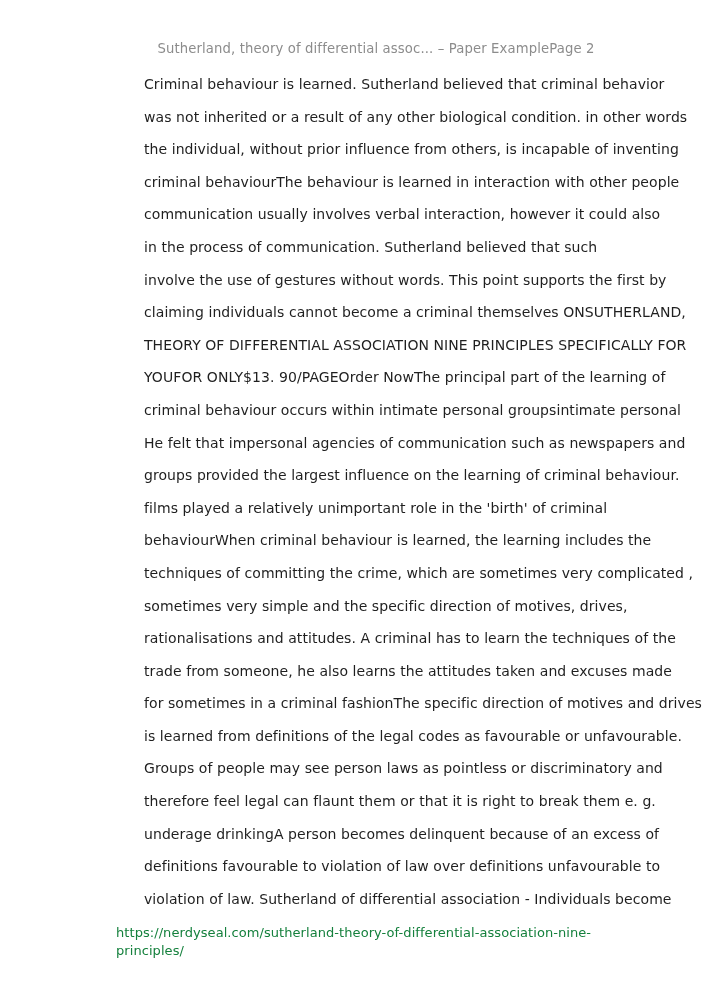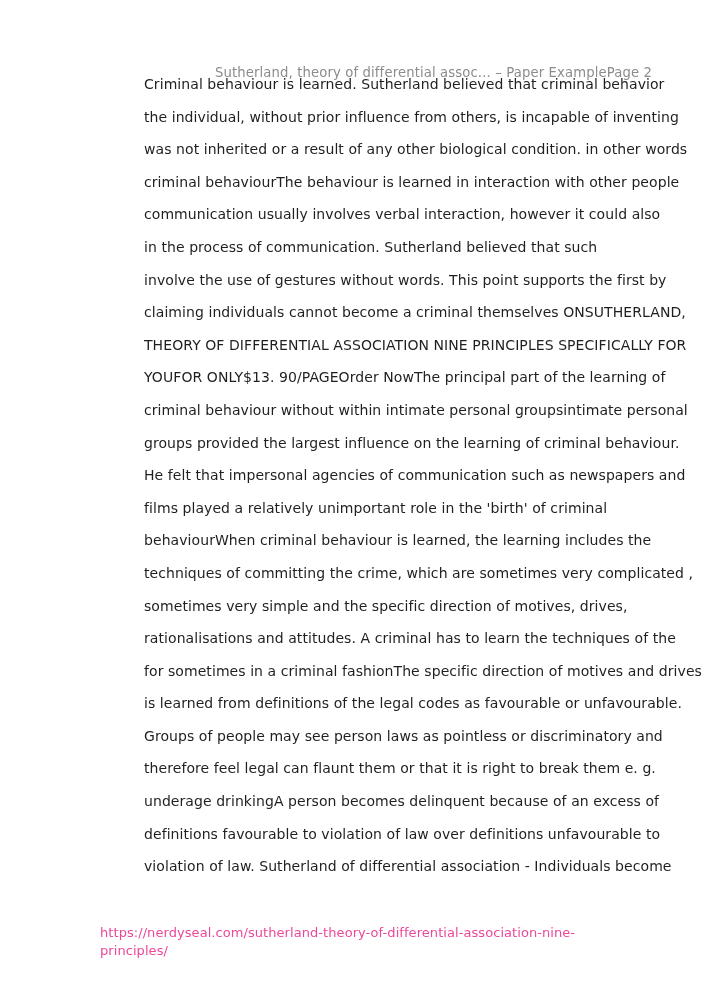--- a/index.html
+++ b/index.html
@@ -24,36 +24,35 @@
     overflow: hidden;
   }
   
   .page-header {
     position: absolute;
     left: 100px;
     top: 40px;
     width: 552px;
     display: flex;
     align-items: baseline;
-    justify-content: flex-end;
+    justify-content: center;
     font-size: 13.2px;
     line-height: 18px;
     color: #8c8c8c;
     white-space: nowrap;
   }
   .page-header .doc-title {
     font-size: 13.2px;
     color: #8c8c8c;
     letter-spacing: 0.01em;
   }
   .page-header .page-number {
     font-size: 13.2px;
     color: #8c8c8c;
     letter-spacing: 0.01em;
-    margin-top: 24px;
   }
   
   .body-copy {
     position: absolute;
     left: 100px;
     top: 68px;
     width: 556px;
   }
   .body-copy .line {
     display: block;
@@ -68,54 +67,56 @@
   .page-footer {
     position: absolute;
     left: 100px;
     top: 924px;
     width: 520px;
   }
   .page-footer .url-line {
     display: block;
     font-size: 13px;
     line-height: 17.5px;
-    color: #ec4899;
+    color: #15803d;
     white-space: nowrap;
     letter-spacing: 0.005em;
+    margin-left: 16px;
   }
 </style>
 </head>
 <body>
 
 <div class="page">
 
   <div class="page-header">
     <span class="doc-title">Sutherland, theory of differential assoc... – Paper Example</span>
     <span class="page-number">Page 2</span>
   </div>
 
   <div class="body-copy">
       <span class="line">Criminal behaviour is learned. Sutherland believed that criminal behavior</span>
+      <span class="line">was not inherited or a result of any other biological condition. in other words</span>
       <span class="line">the individual, without prior influence from others, is incapable of inventing</span>
-      <span class="line">was not inherited or a result of any other biological condition. in other words</span>
       <span class="line">criminal behaviourThe behaviour is learned in interaction with other people</span>
       <span class="line">communication usually involves verbal interaction, however it could also</span>
       <span class="line">in the process of communication. Sutherland believed that such</span>
       <span class="line">involve the use of gestures without words. This point supports the first by</span>
       <span class="line">claiming individuals cannot become a criminal themselves ONSUTHERLAND,</span>
       <span class="line">THEORY OF DIFFERENTIAL ASSOCIATION NINE PRINCIPLES SPECIFICALLY FOR</span>
       <span class="line">YOUFOR ONLY$13. 90/PAGEOrder NowThe principal part of the learning of</span>
-      <span class="line">criminal behaviour without within intimate personal groupsintimate personal</span>
+      <span class="line">criminal behaviour occurs within intimate personal groupsintimate personal</span>
+      <span class="line">He felt that impersonal agencies of communication such as newspapers and</span>
       <span class="line">groups provided the largest influence on the learning of criminal behaviour.</span>
-      <span class="line">He felt that impersonal agencies of communication such as newspapers and</span>
       <span class="line">films played a relatively unimportant role in the 'birth' of criminal</span>
       <span class="line">behaviourWhen criminal behaviour is learned, the learning includes the</span>
       <span class="line">techniques of committing the crime, which are sometimes very complicated ,</span>
       <span class="line">sometimes very simple and the specific direction of motives, drives,</span>
       <span class="line">rationalisations and attitudes. A criminal has to learn the techniques of the</span>
+      <span class="line">trade from someone, he also learns the attitudes taken and excuses made</span>
       <span class="line">for sometimes in a criminal fashionThe specific direction of motives and drives</span>
       <span class="line">is learned from definitions of the legal codes as favourable or unfavourable.</span>
       <span class="line">Groups of people may see person laws as pointless or discriminatory and</span>
       <span class="line">therefore feel legal can flaunt them or that it is right to break them e. g.</span>
       <span class="line">underage drinkingA person becomes delinquent because of an excess of</span>
       <span class="line">definitions favourable to violation of law over definitions unfavourable to</span>
       <span class="line">violation of law. Sutherland of differential association - Individuals become</span>
     </div>
 
   <div class="page-footer">

